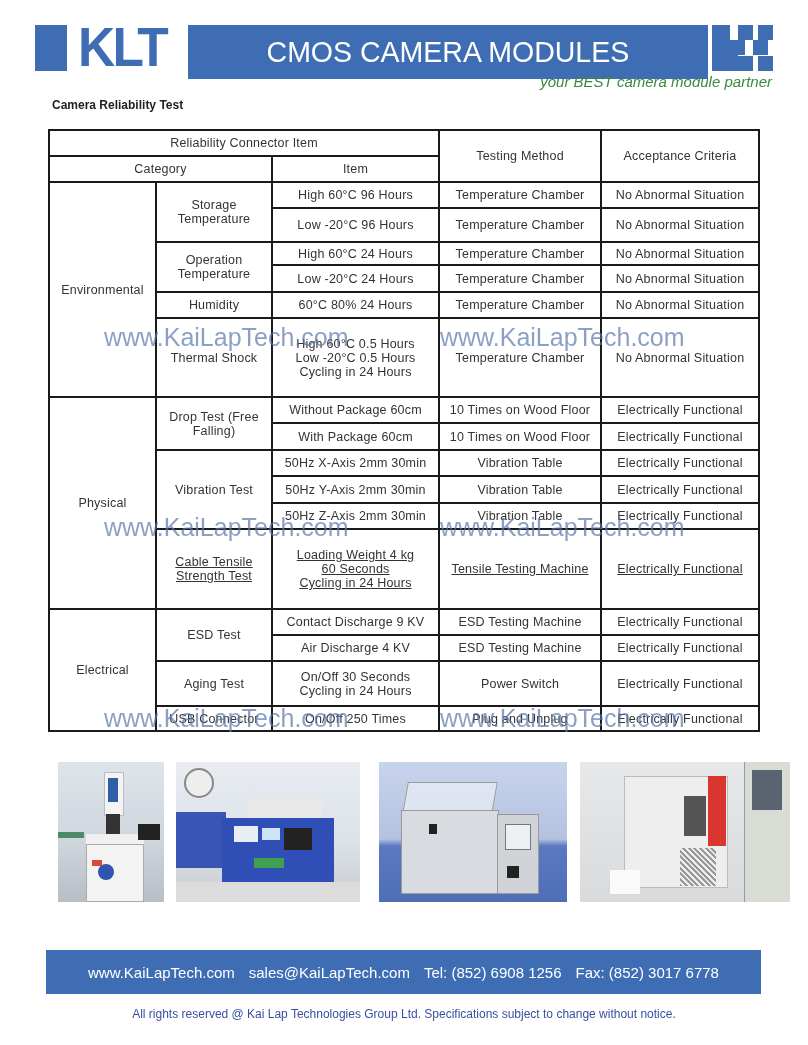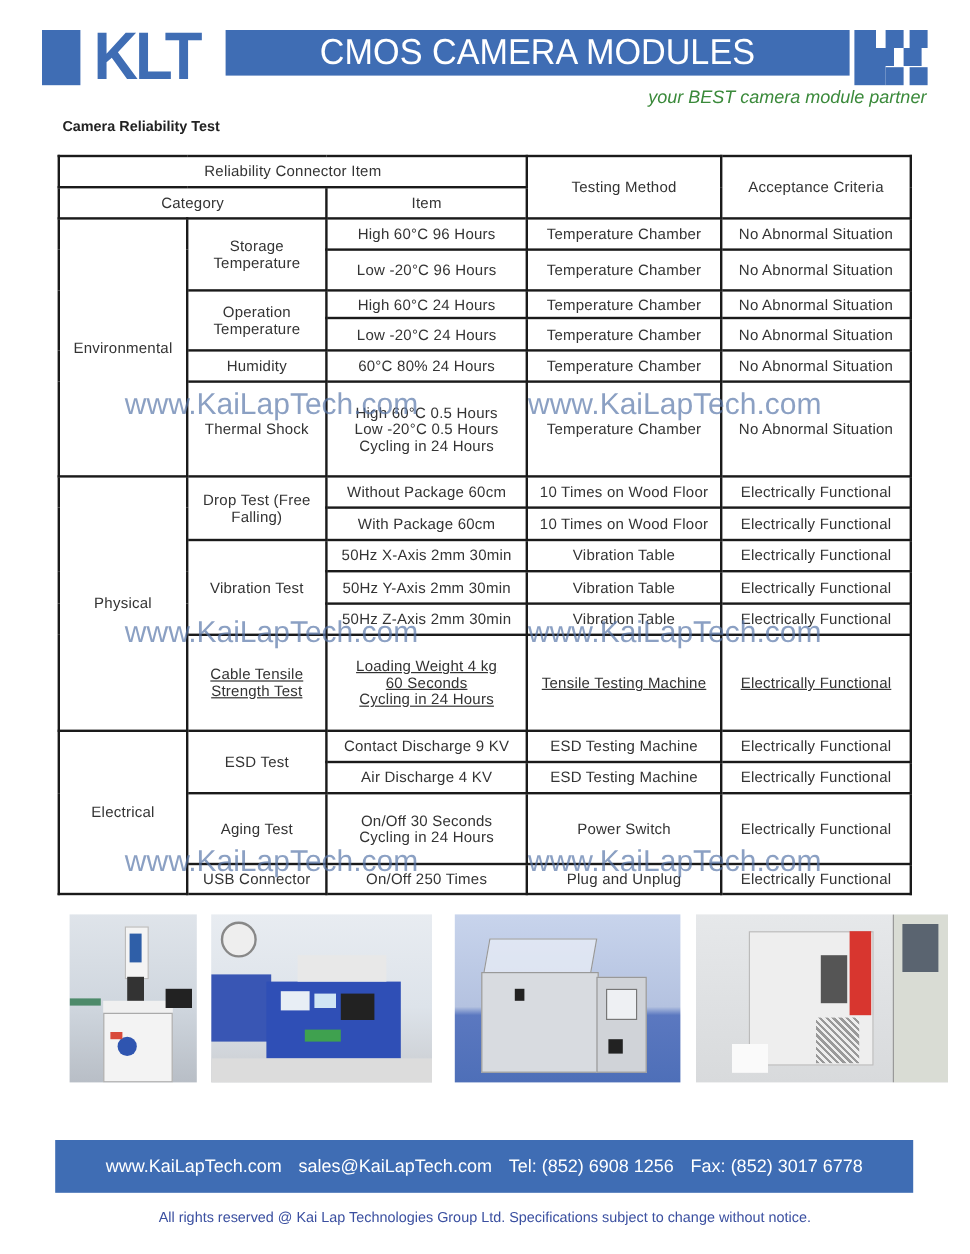--- a/index.html
+++ b/index.html
@@ -4,21 +4,21 @@
 <style>
   html, body { margin: 0; padding: 0; background: #ffffff; }
   body { width: 808px; height: 1045px; position: relative; overflow: hidden;
          font-family: "Liberation Sans", sans-serif; color: #222; }
   .abs { position: absolute; }
 
   
   .logo-bar-left { left: 35px; top: 25px; width: 32px; height: 46px; background: #3f6db4; }
   .logo-text { left: 78px; top: 17px; font-family: "Liberation Sans", sans-serif; font-weight: bold;
                font-size: 56px; color: #3f6db4; letter-spacing: -3px; line-height: 60px; transform: scaleX(0.92); transform-origin: left; }
-  .banner { left: 188px; top: 25px; width: 520px; height: 38px; background: #3f6db4;
+  .banner { left: 188px; top: 25px; width: 520px; height: 54px; background: #3f6db4;
             display: flex; align-items: center; justify-content: center; }
   .banner-title { color: #fff; font-size: 30px; font-weight: normal; letter-spacing: 0px; transform: scaleX(0.95); }
   .sq { position: absolute; background: #3f6db4; }
   .tagline { right: 36px; top: 73px; color: #3b8a3b; font-style: italic; font-size: 15px; }
   .doc-title { left: 52px; top: 98px; font-size: 12px; font-weight: bold; color: #222; }
 
   
   .tbl { position: absolute; left: 48px; top: 129px; width: 710px; border-collapse: collapse; table-layout: fixed; }
   .tbl td { border: 2px solid #1a1a1a; text-align: center; vertical-align: middle;
             font-size: 12.5px; color: #333; padding: 0 2px; line-height: 14px; letter-spacing: 0.2px; }
@@ -153,21 +153,21 @@
     <td rowspan="2">ESD Test</td>
     <td>Contact Discharge 9 KV</td>
     <td>ESD Testing Machine</td>
     <td>Electrically Functional</td>
   </tr>
   <tr style="height:26px">
     <td>Air Discharge 4 KV</td>
     <td>ESD Testing Machine</td>
     <td>Electrically Functional</td>
   </tr>
-  <tr style="height:59px">
+  <tr style="height:45px">
     <td>Aging Test</td>
     <td style="white-space:pre-line">On/Off 30 Seconds
 Cycling in 24 Hours</td>
     <td>Power Switch</td>
     <td>Electrically Functional</td>
   </tr>
   <tr style="height:25px">
     <td>USB Connector</td>
     <td>On/Off 250 Times</td>
     <td>Plug and Unplug</td>

